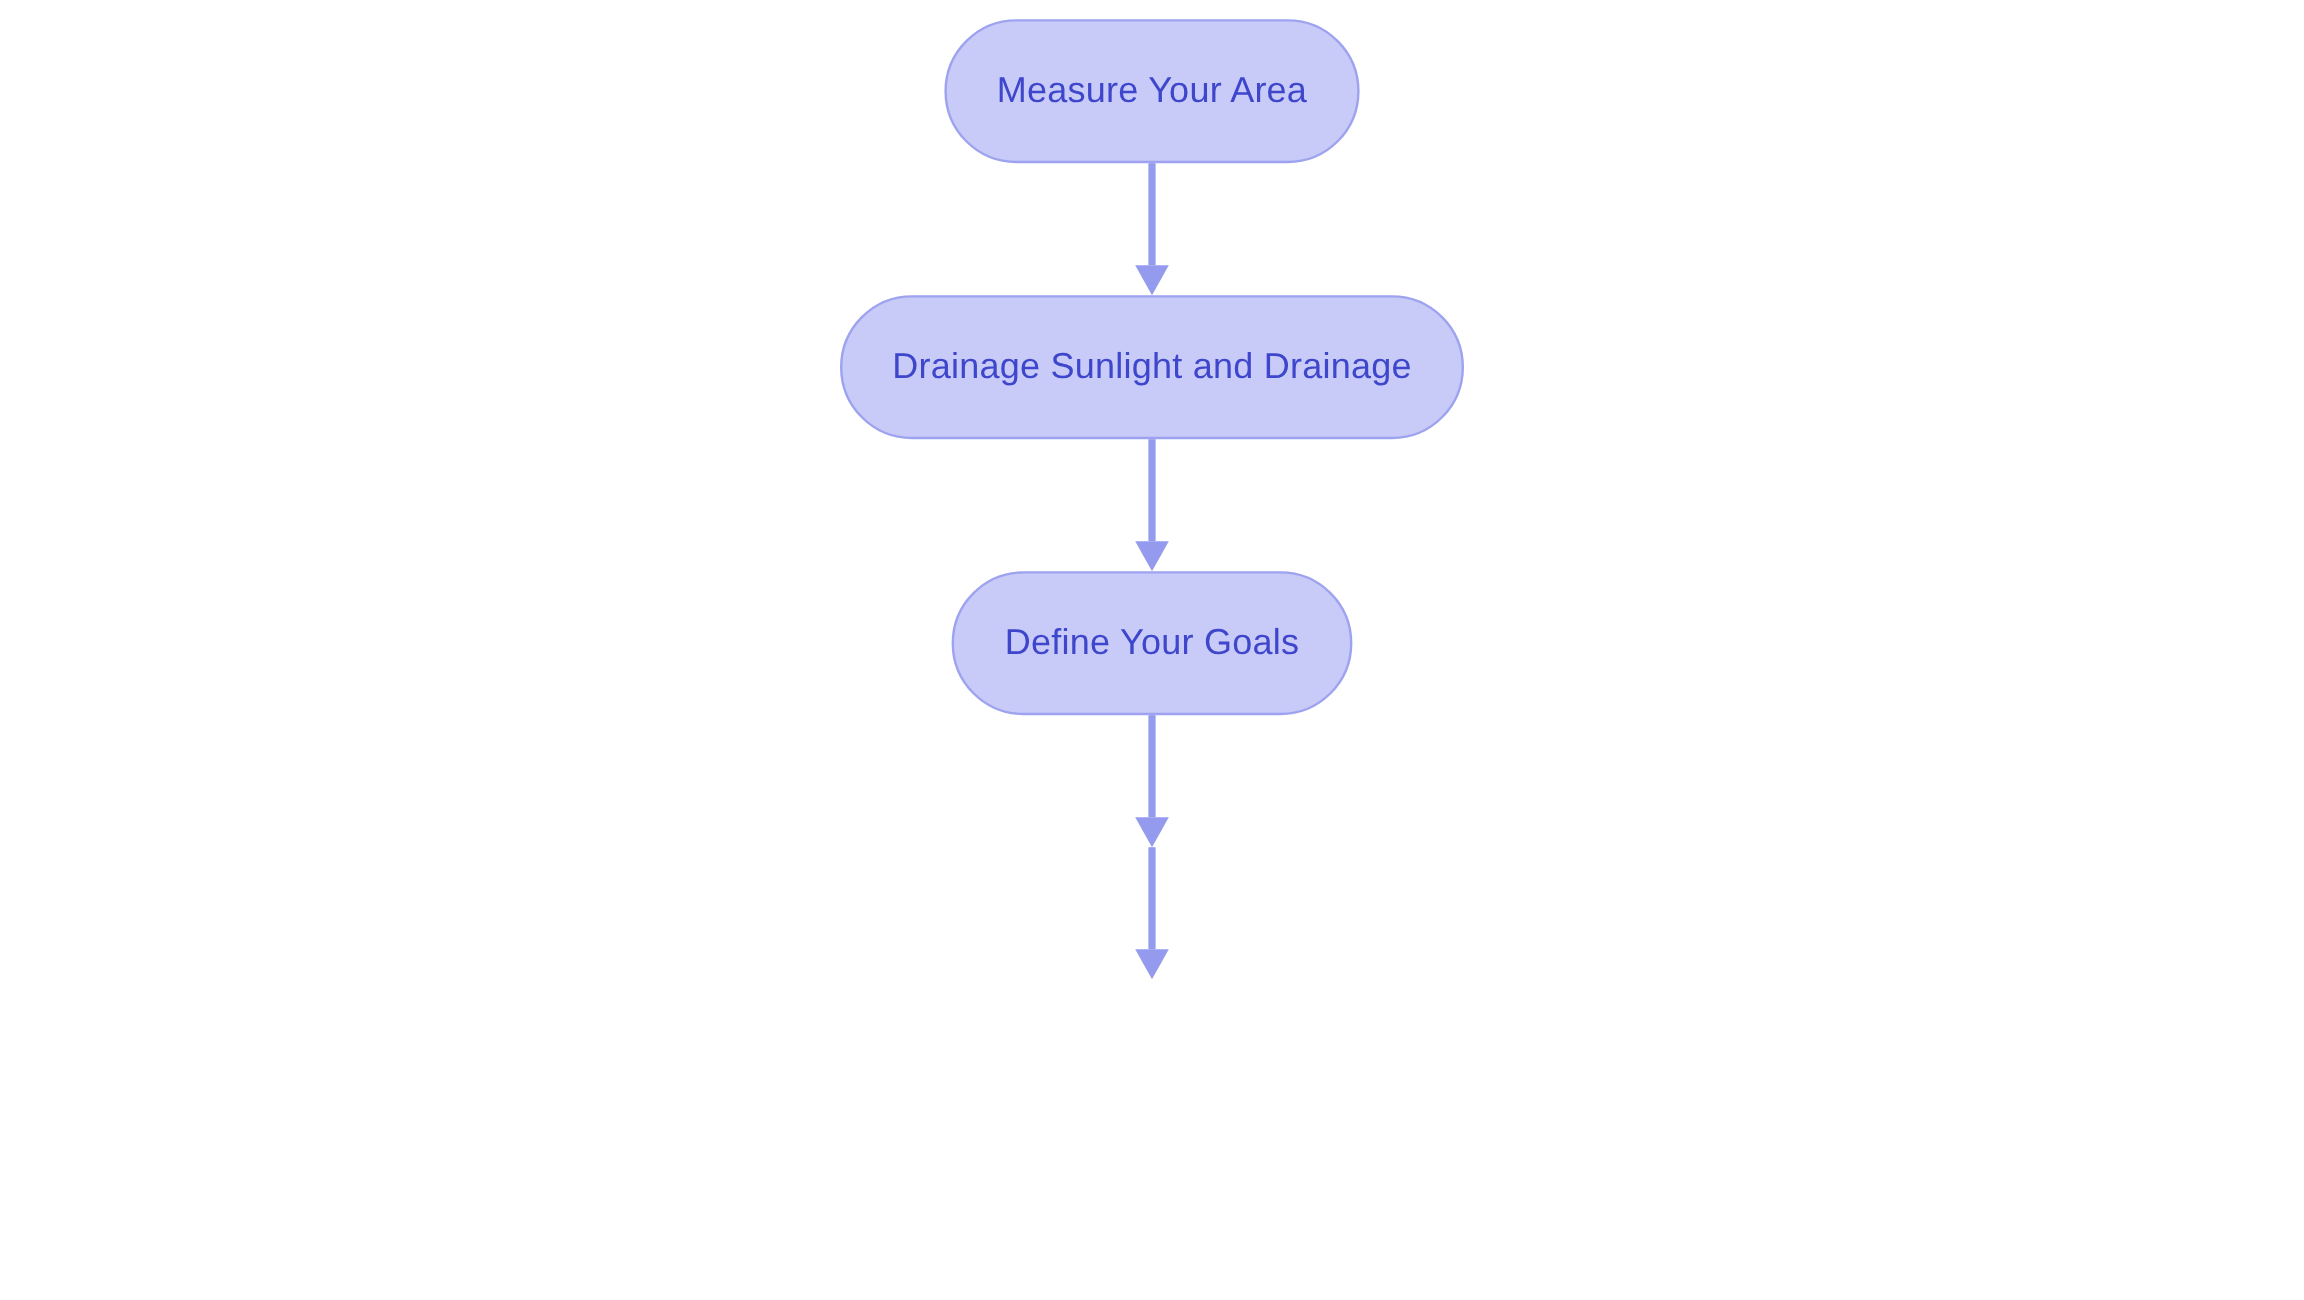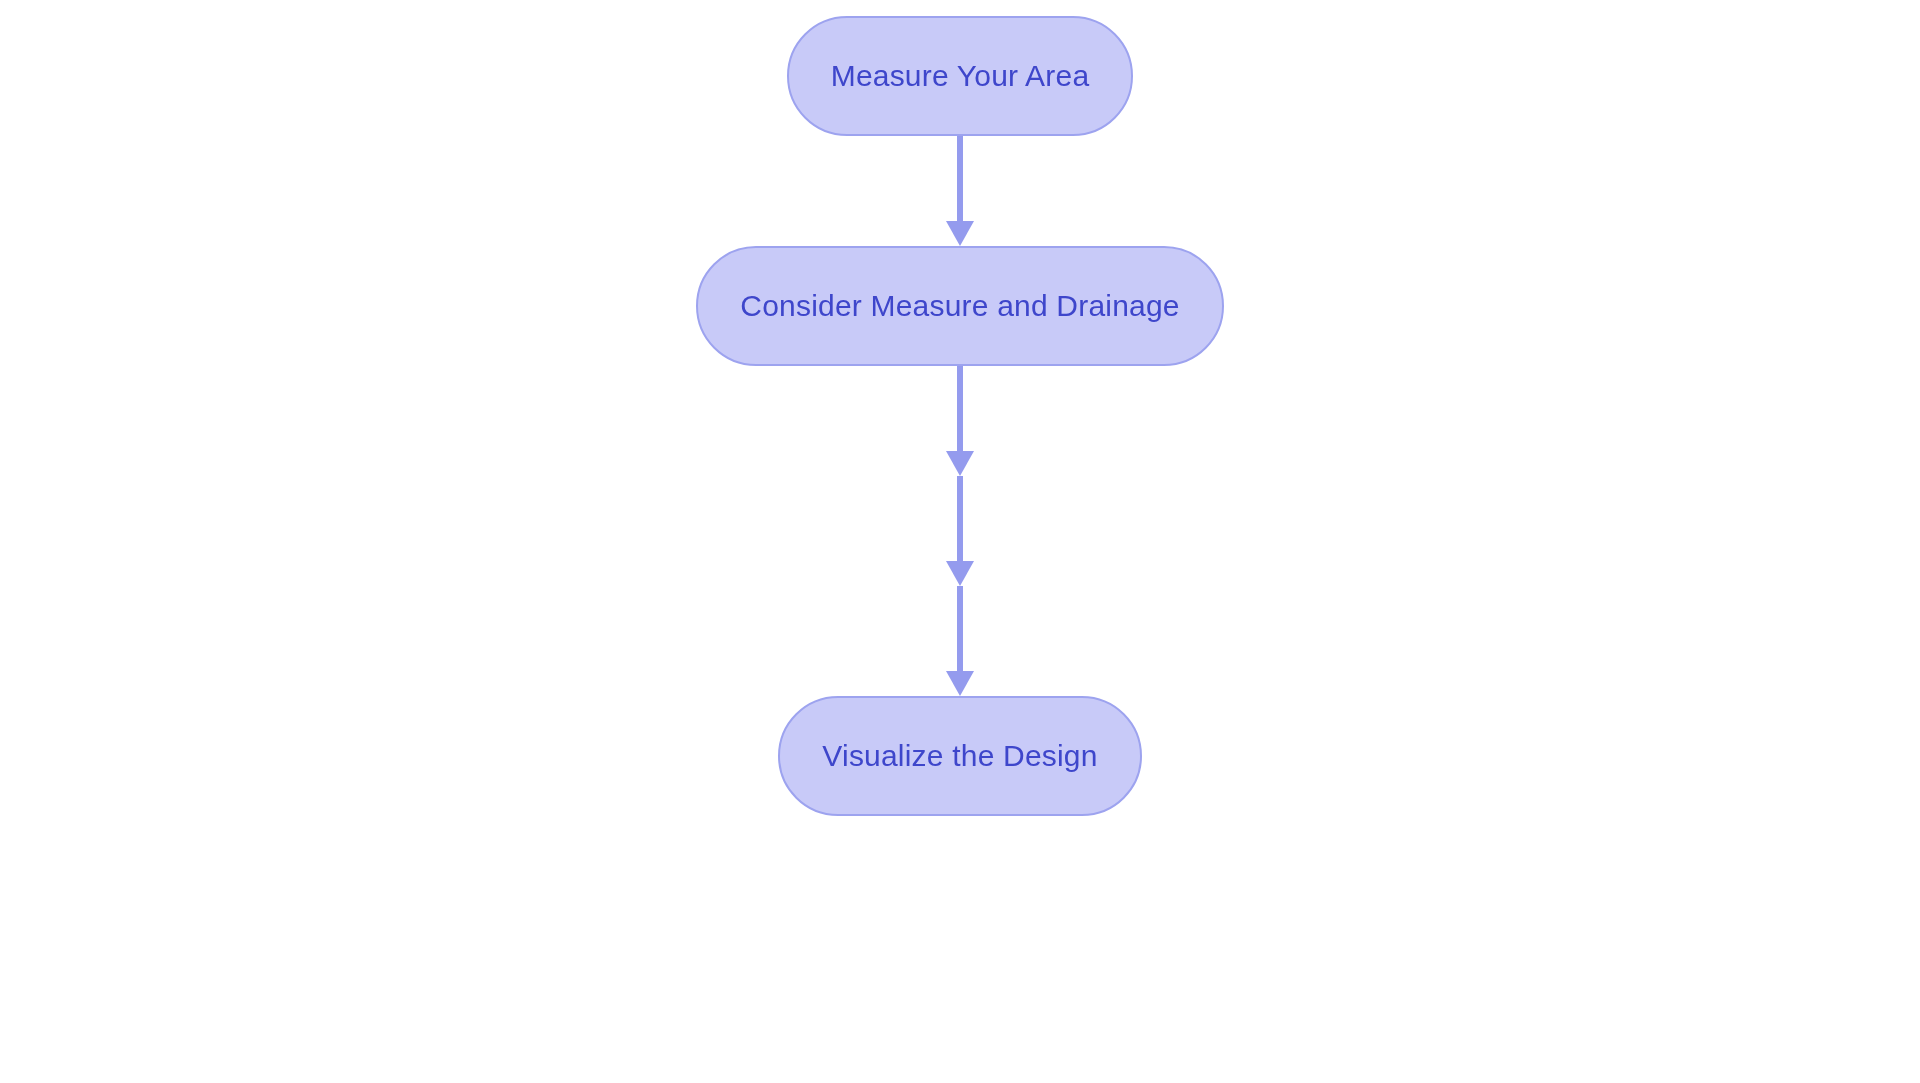--- a/index.html
+++ b/index.html
@@ -67,34 +67,34 @@
 
 <div class="flowchart">
 
   <div class="flow-node">Measure Your Area</div>
 
   <div class="edge-connector">
     <div class="edge-line"></div>
     <div class="arrowhead-down"></div>
   </div>
 
-  <div class="flow-node">Consider Measure and Drainage</div>
+  <div class="flow-node">Drainage Sunlight and Drainage</div>
+
+  <div class="edge-connector">
+    <div class="edge-line"></div>
+    <div class="arrowhead-down"></div>
+  </div>
+
+  <div class="flow-node">Define Your Goals</div>
 
   <div class="edge-connector">
     <div class="edge-line"></div>
     <div class="arrowhead-down"></div>
   </div>
 
 
   <div class="edge-connector">
     <div class="edge-line"></div>
     <div class="arrowhead-down"></div>
   </div>
 
 
-  <div class="edge-connector">
-    <div class="edge-line"></div>
-    <div class="arrowhead-down"></div>
-  </div>
-
-  <div class="flow-node">Visualize the Design</div>
-
 </div>
 
 </body></html>

